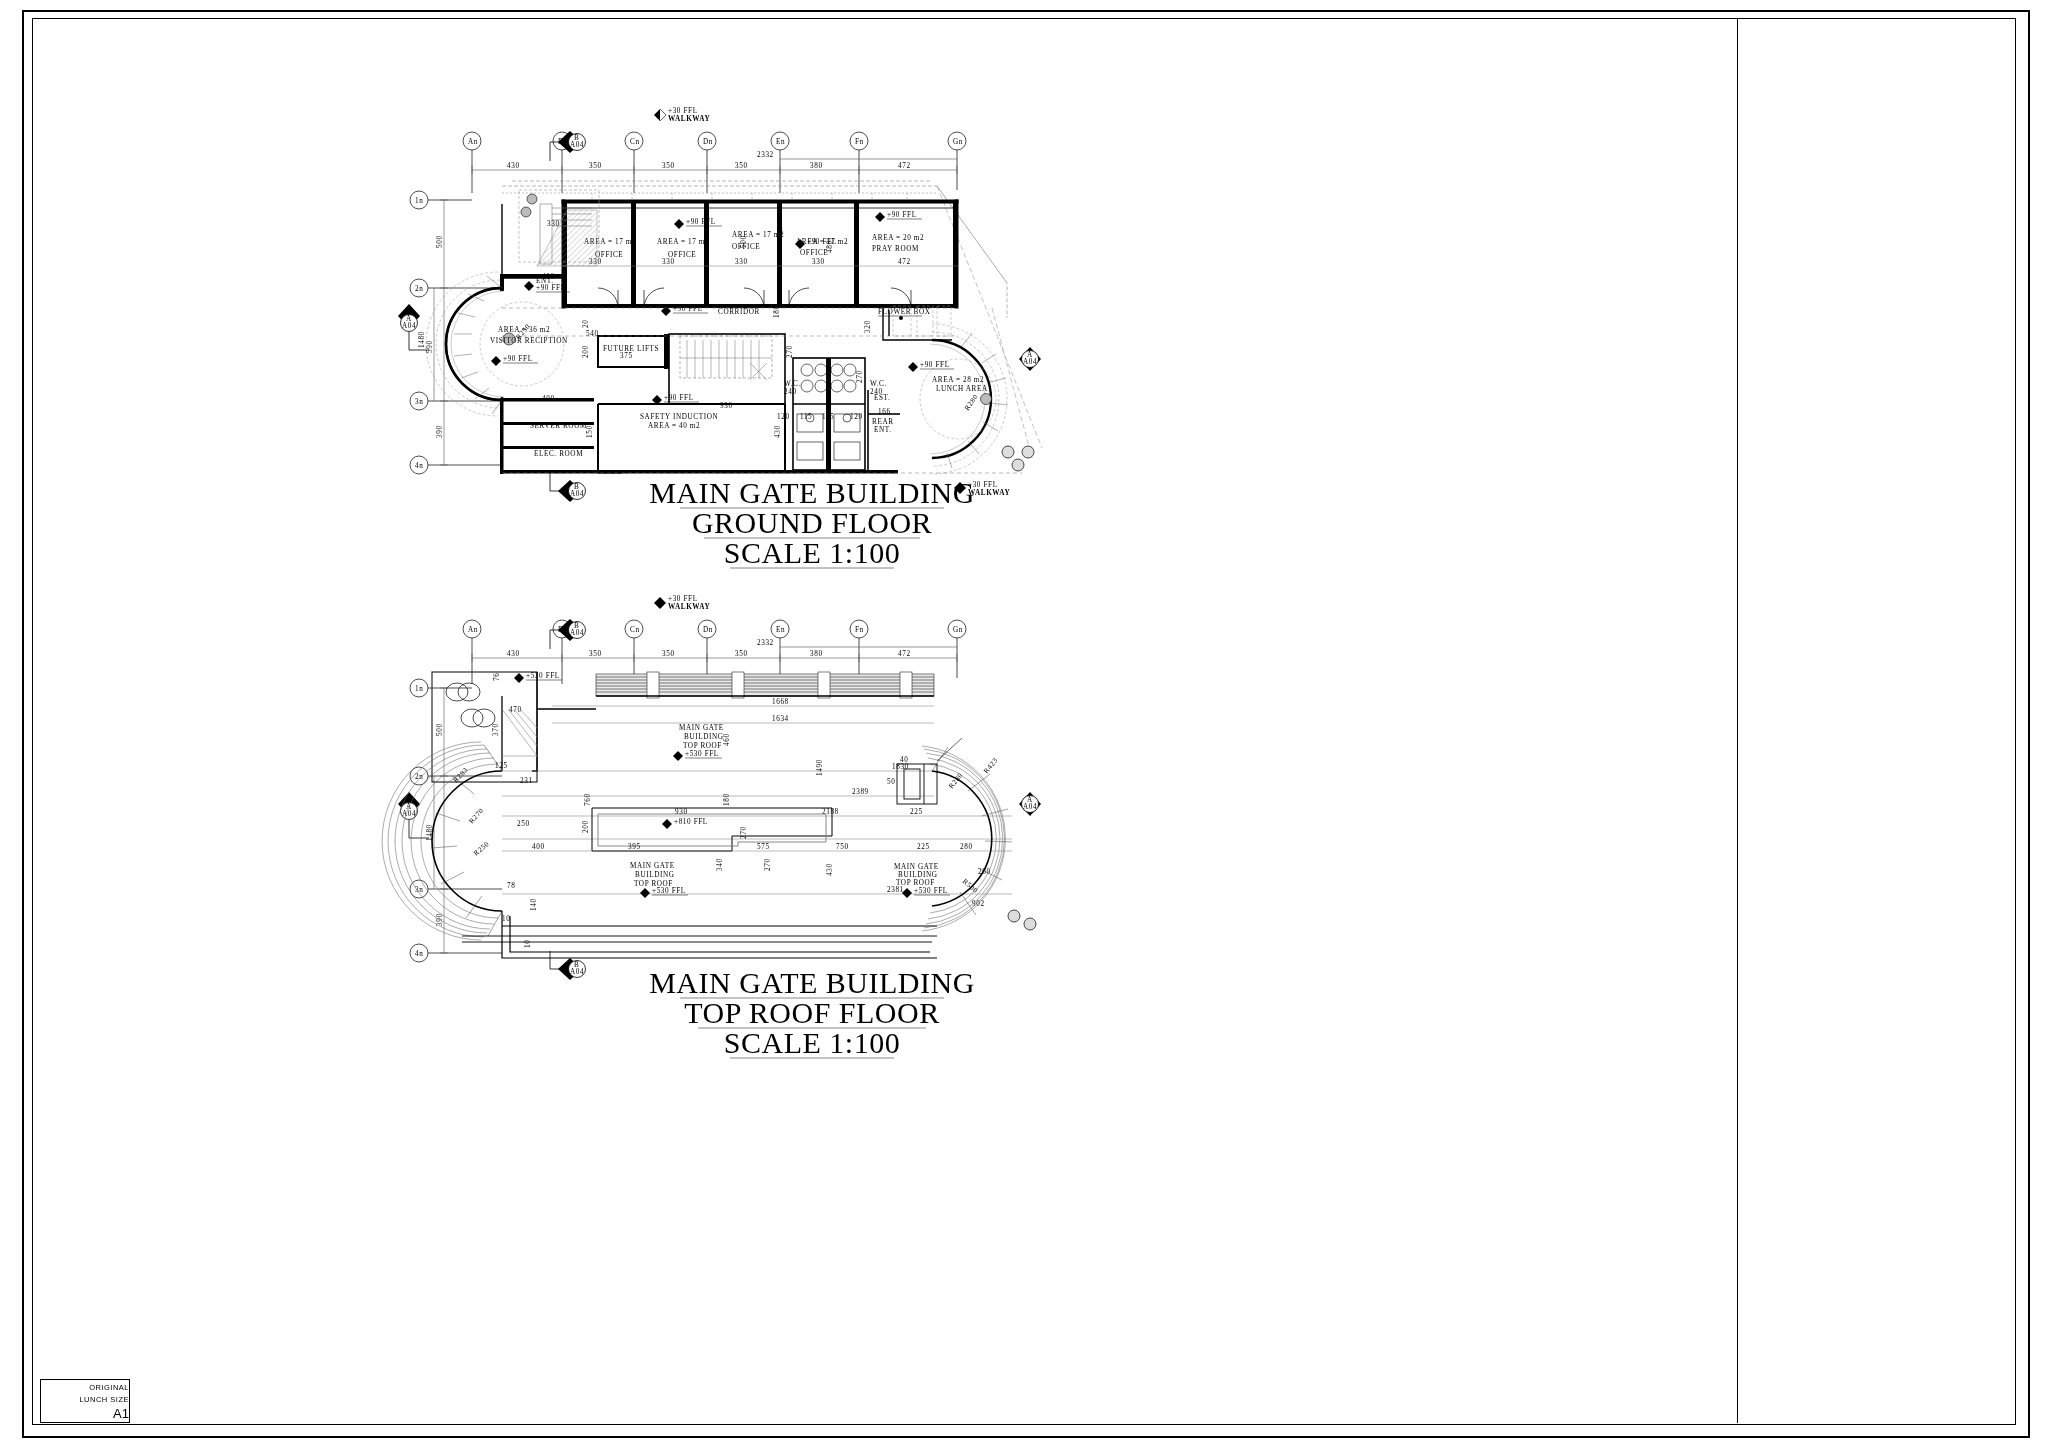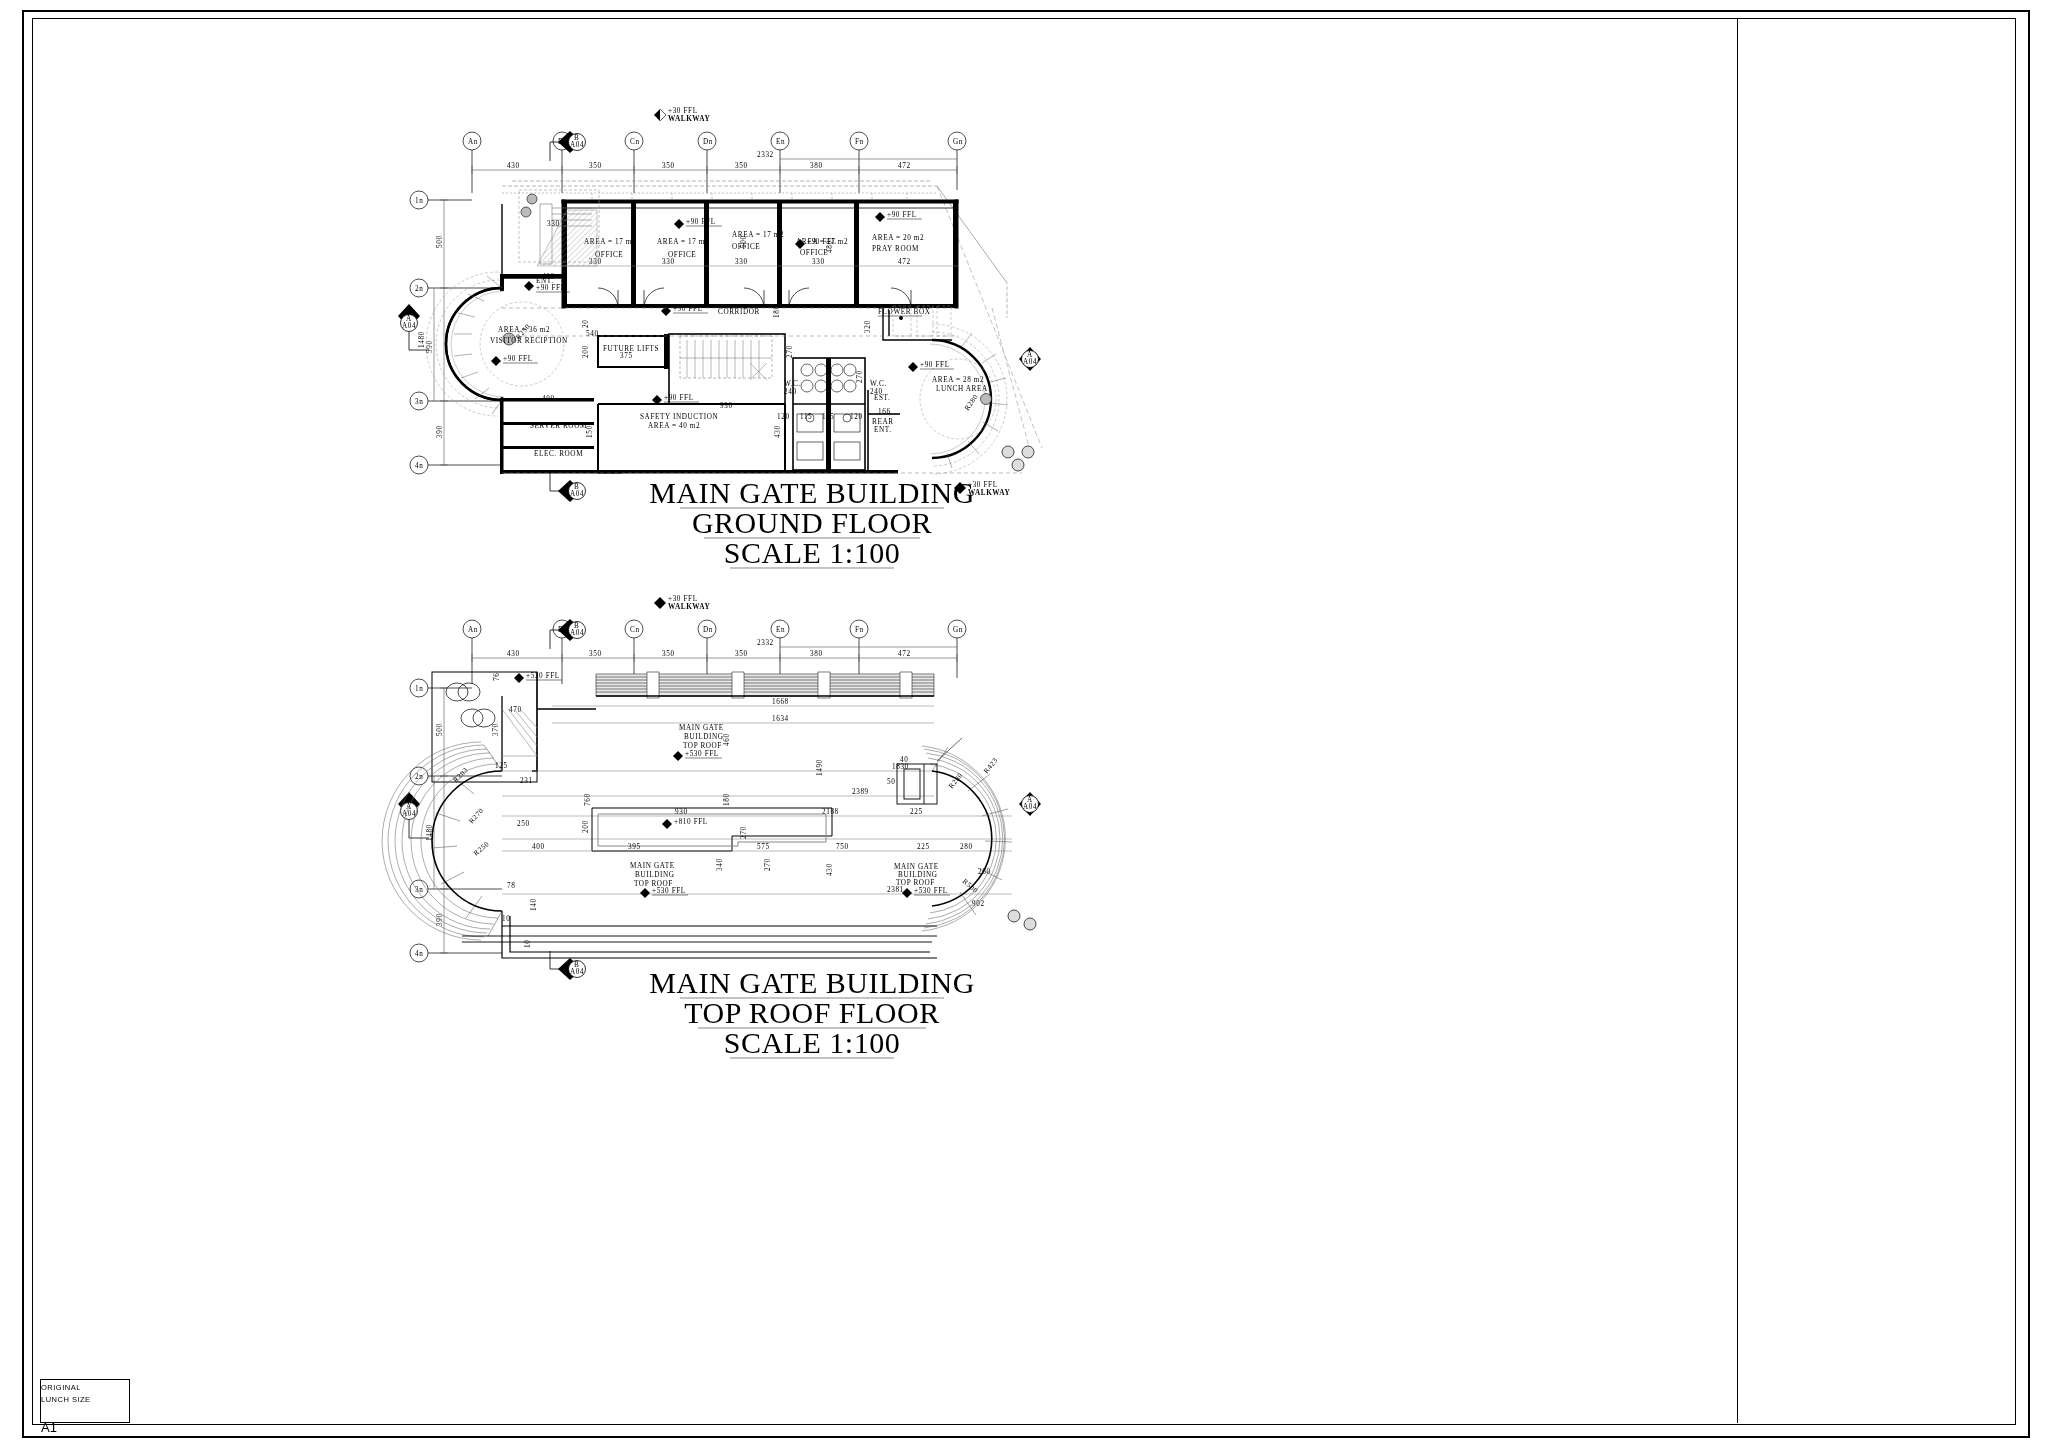--- a/index.html
+++ b/index.html
@@ -10,23 +10,23 @@
 
   
   .tb{position:absolute;left:1737px;top:18px;width:295px;height:1405px;border-left:1px solid #000;box-sizing:border-box;}
 
   
   .dwgarea{position:absolute;left:32px;top:18px;width:1705px;height:1405px;}
   svg.plan{position:absolute;left:0;top:0;}
   .t{font-family:"Liberation Serif",serif;font-size:7.2px;letter-spacing:.6px;fill:#000;}
   .tr-big{font-family:"Liberation Serif",serif;font-size:30px;letter-spacing:.5px;fill:#000;}
 
-  .sheetsize{position:absolute;left:40px;top:1379px;width:90px;height:44px;border:1px solid #000;box-sizing:border-box;text-align:left;}
+  .sheetsize{position:absolute;left:40px;top:1379px;width:90px;height:44px;border:1px solid #000;box-sizing:border-box;text-align:right;}
   .sheetsize .a{font-size:7.5px;letter-spacing:.5px;line-height:1.25;padding-top:3px;}
-  .sheetsize .b{font-size:13px;margin-top:15px;}
+  .sheetsize .b{font-size:13px;margin-top:1px;}
 </style>
 </head>
 <body>
 
 <div class="sheet">
   <div class="border-outer"></div>
   <div class="border-inner"></div>
 
   <div class="dwgarea">
     <svg class="plan" width="1705" height="1405" viewBox="0 0 1705 1405">

